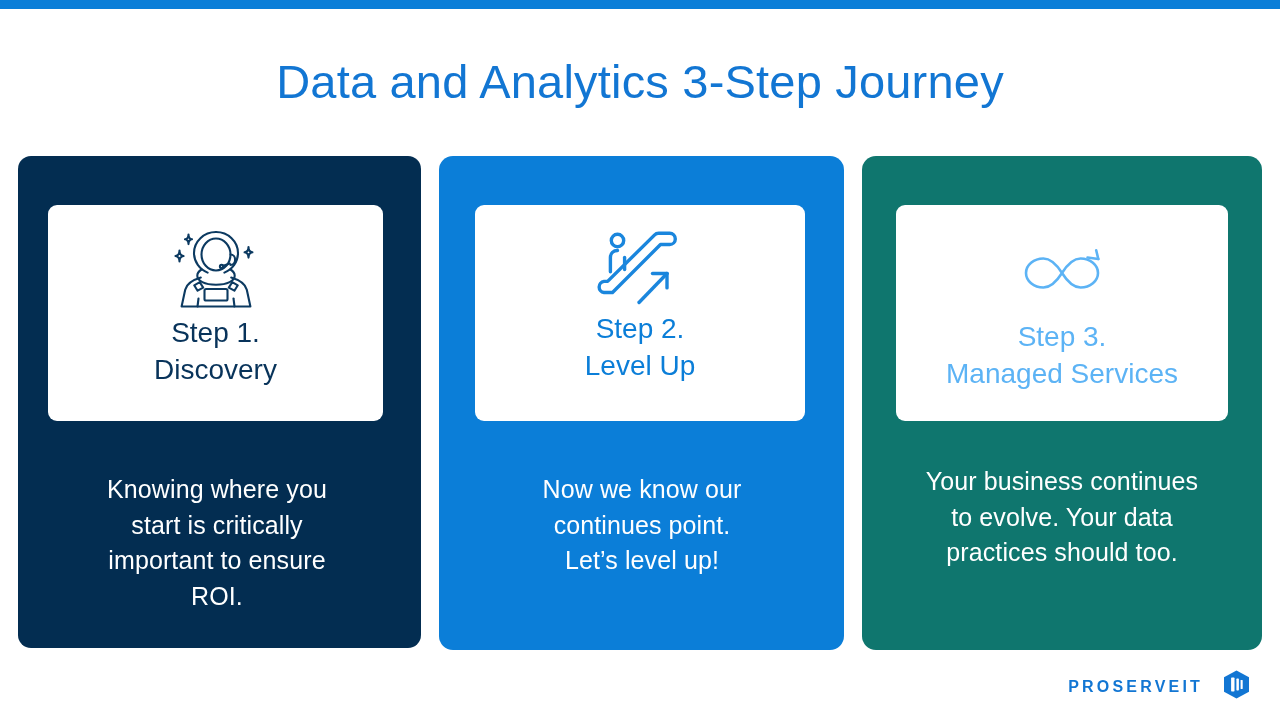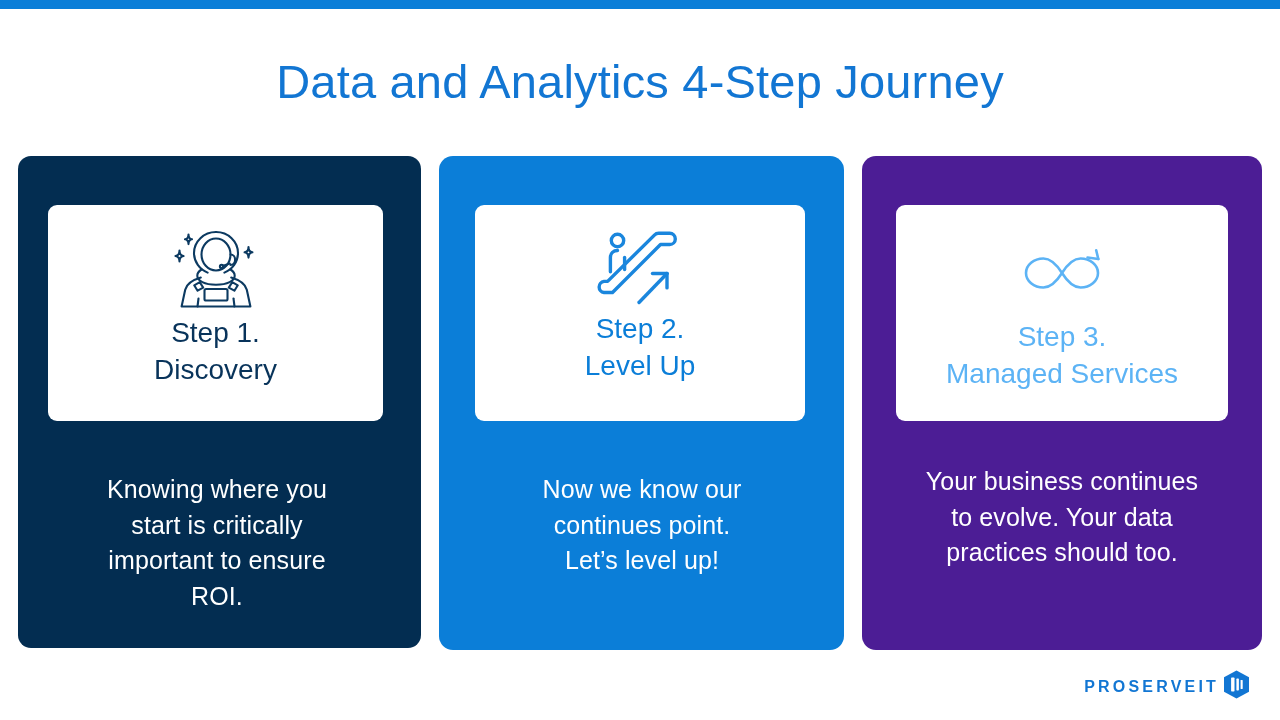--- a/index.html
+++ b/index.html
@@ -65,21 +65,21 @@
   }
   .card-2 {
     left: 439px; top: 0;
     width: 405px; height: 494px;
     background: #0b7ed8;
     border-radius: 14px;
   }
   .card-3 {
     left: 862px; top: 0;
     width: 400px; height: 494px;
-    background: #4c1d95;
+    background: #0f766e;
     border-radius: 14px;
   }
 
   
   .panel {
     position: absolute;
     background: #ffffff;
     border-radius: 9px;
     display: flex;
     flex-direction: column;
@@ -127,39 +127,39 @@
   .card-2 .card-body { left: 45px; top: 316px; width: 316px; }
   .card-3 .card-body { left: 30px; top: 308px; width: 340px; }
 
   
   .logo {
     position: absolute;
     right: 28px;
     bottom: 16px;
     display: flex;
     align-items: center;
-    gap: 2px;
+    gap: 18px;
   }
   .logo-word {
     font-size: 16px;
     font-weight: 700;
     letter-spacing: 3.2px;
     color: #1276d3;
     font-family: "Liberation Sans", sans-serif;
   }
   .logo-mark { display: block; }
 </style>
 </head>
 <body>
 
 <div class="slide">
 
   <div class="top-bar"></div>
 
-  <div class="slide-title">Data and Analytics 4-Step Journey</div>
+  <div class="slide-title">Data and Analytics 3-Step Journey</div>
 
   <div class="cards">
 
     <div class="card card-1">
       <div class="panel">
         <div class="panel-icon">
           <svg width="112" height="86" viewBox="0 0 112 86" fill="none" stroke="#0c3a61" stroke-width="2.1" stroke-linecap="round" stroke-linejoin="round">
 
             <path d="M56 7c-12.2 0-22 9.4-22 21 0 8.8 5.6 16.4 13.6 19.6"></path>
             <path d="M56 7c12.2 0 22 9.4 22 21 0 8.8-5.6 16.4-13.6 19.6"></path>

